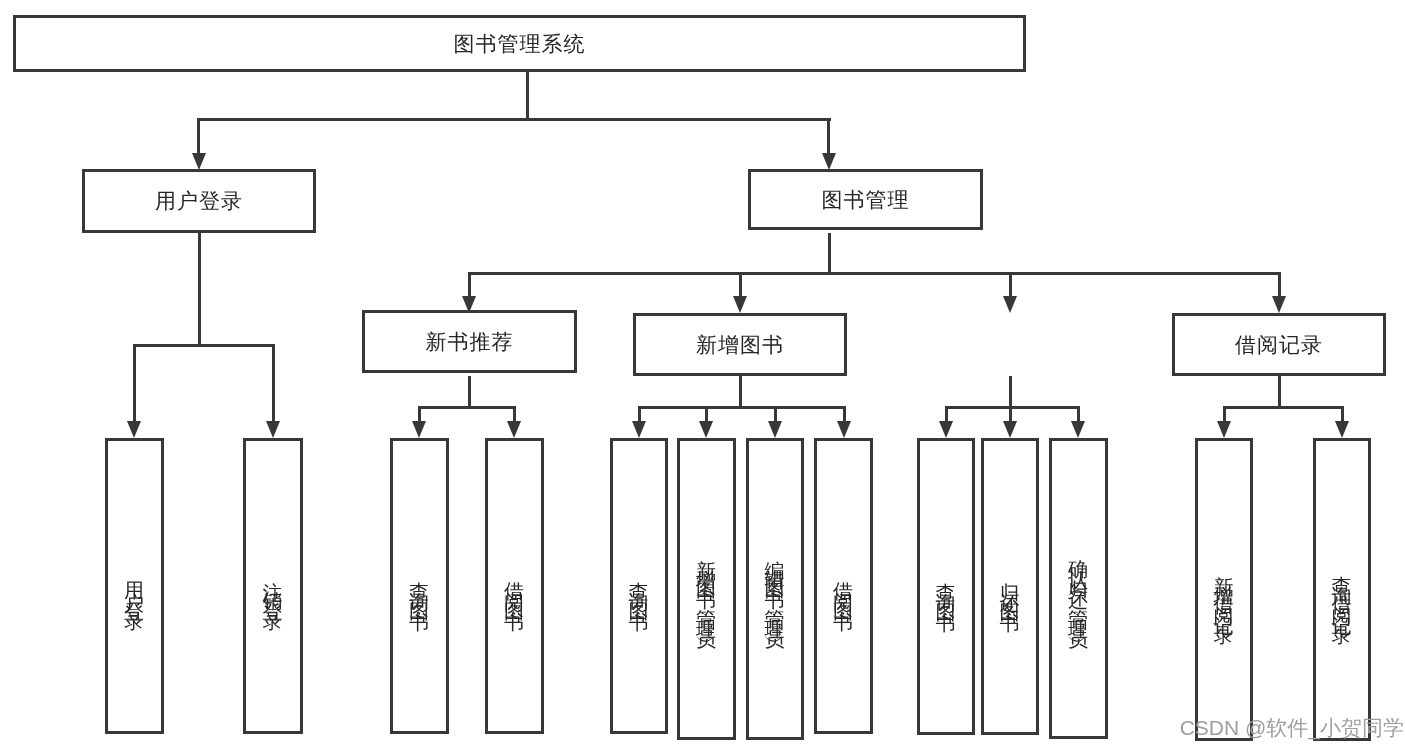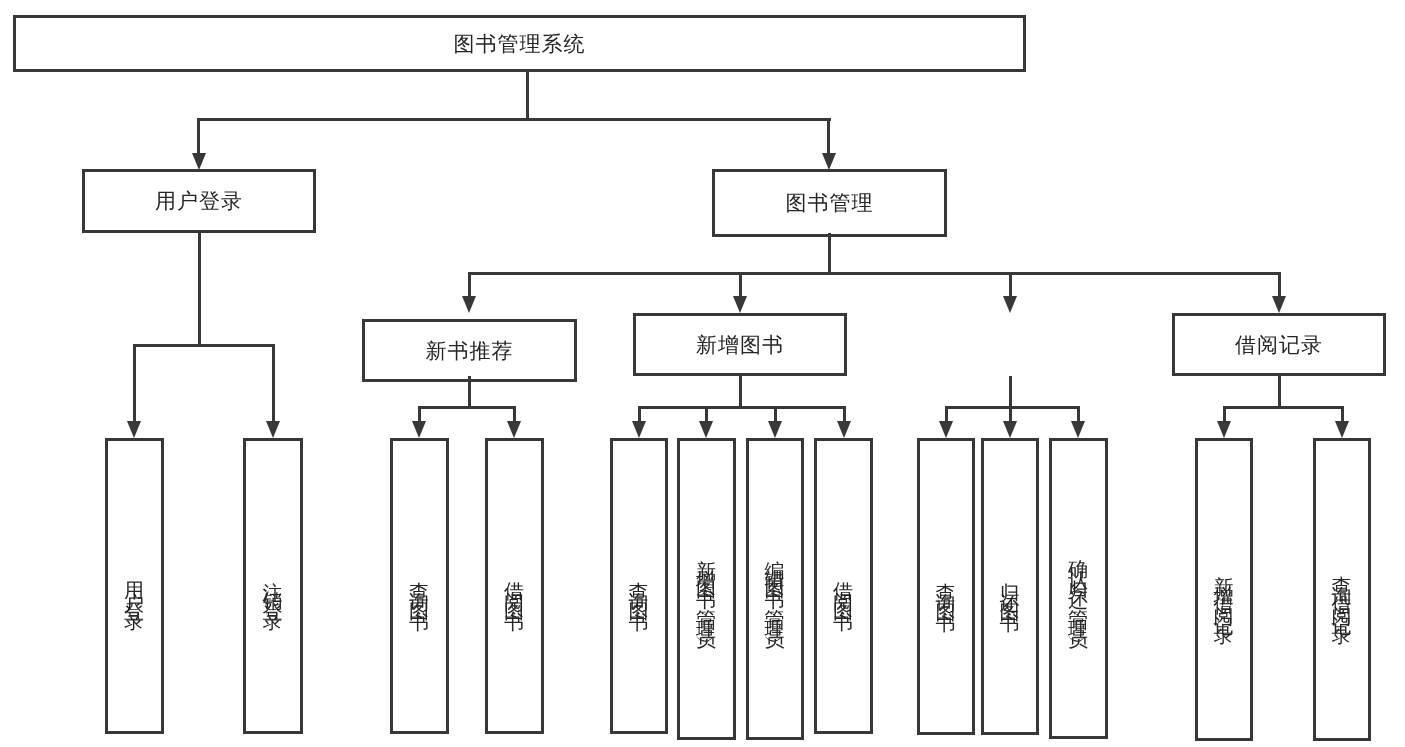--- a/index.html
+++ b/index.html
@@ -45,21 +45,21 @@
   <div class="vline" style="left:526px;top:72px;height:49px"></div>
   <div class="hline" style="left:197px;top:118px;width:634px"></div>
   <div class="vline" style="left:197px;top:118px;height:38px"></div>
   <div class="arrow" style="left:192px;top:153px"></div>
   <div class="vline" style="left:827px;top:118px;height:38px"></div>
   <div class="arrow" style="left:822px;top:153px"></div>
 
   <div class="box" style="left:82px;top:169px;width:234px;height:64px">
     <span>用户登录</span>
   </div>
-  <div class="box" style="left:712px;top:169px;width:235px;height:68px">
+  <div class="box" style="left:748px;top:169px;width:235px;height:61px">
     <span>图书管理</span>
   </div>
 
   <div class="vline" style="left:198px;top:233px;height:113px"></div>
   <div class="hline" style="left:133px;top:344px;width:142px"></div>
   <div class="vline" style="left:133px;top:344px;height:79px"></div>
   <div class="arrow" style="left:127px;top:421px"></div>
   <div class="vline" style="left:272px;top:344px;height:79px"></div>
   <div class="arrow" style="left:266px;top:421px"></div>
 
@@ -67,21 +67,21 @@
   <div class="hline" style="left:468px;top:272px;width:813px"></div>
   <div class="vline" style="left:468px;top:272px;height:27px"></div>
   <div class="arrow" style="left:462px;top:296px"></div>
   <div class="vline" style="left:739px;top:272px;height:27px"></div>
   <div class="arrow" style="left:733px;top:296px"></div>
   <div class="vline" style="left:1009px;top:272px;height:27px"></div>
   <div class="arrow" style="left:1003px;top:296px"></div>
   <div class="vline" style="left:1278px;top:272px;height:27px"></div>
   <div class="arrow" style="left:1272px;top:296px"></div>
 
-  <div class="box" style="left:362px;top:319px;width:215px;height:63px">
+  <div class="box" style="left:362px;top:310px;width:215px;height:63px">
     <span>新书推荐</span>
   </div>
   <div class="box" style="left:633px;top:313px;width:214px;height:63px">
     <span>新增图书</span>
   </div>
   <div class="box" style="left:1172px;top:313px;width:214px;height:63px">
     <span>借阅记录</span>
   </div>
 
   <div class="vline" style="left:468px;top:376px;height:32px"></div>
@@ -155,13 +155,14 @@
     <span>确认归还（管理员）</span>
   </div>
 
   <div class="box vbox" style="left:1195px;top:438px;width:58px;height:303px">
     <span>新增借阅记录</span>
   </div>
   <div class="box vbox" style="left:1313px;top:438px;width:58px;height:303px">
     <span>查询借阅记录</span>
   </div>
 
+  <div class="watermark">CSDN @软件_小贺同学</div>
 </div>
 
 </body></html>

